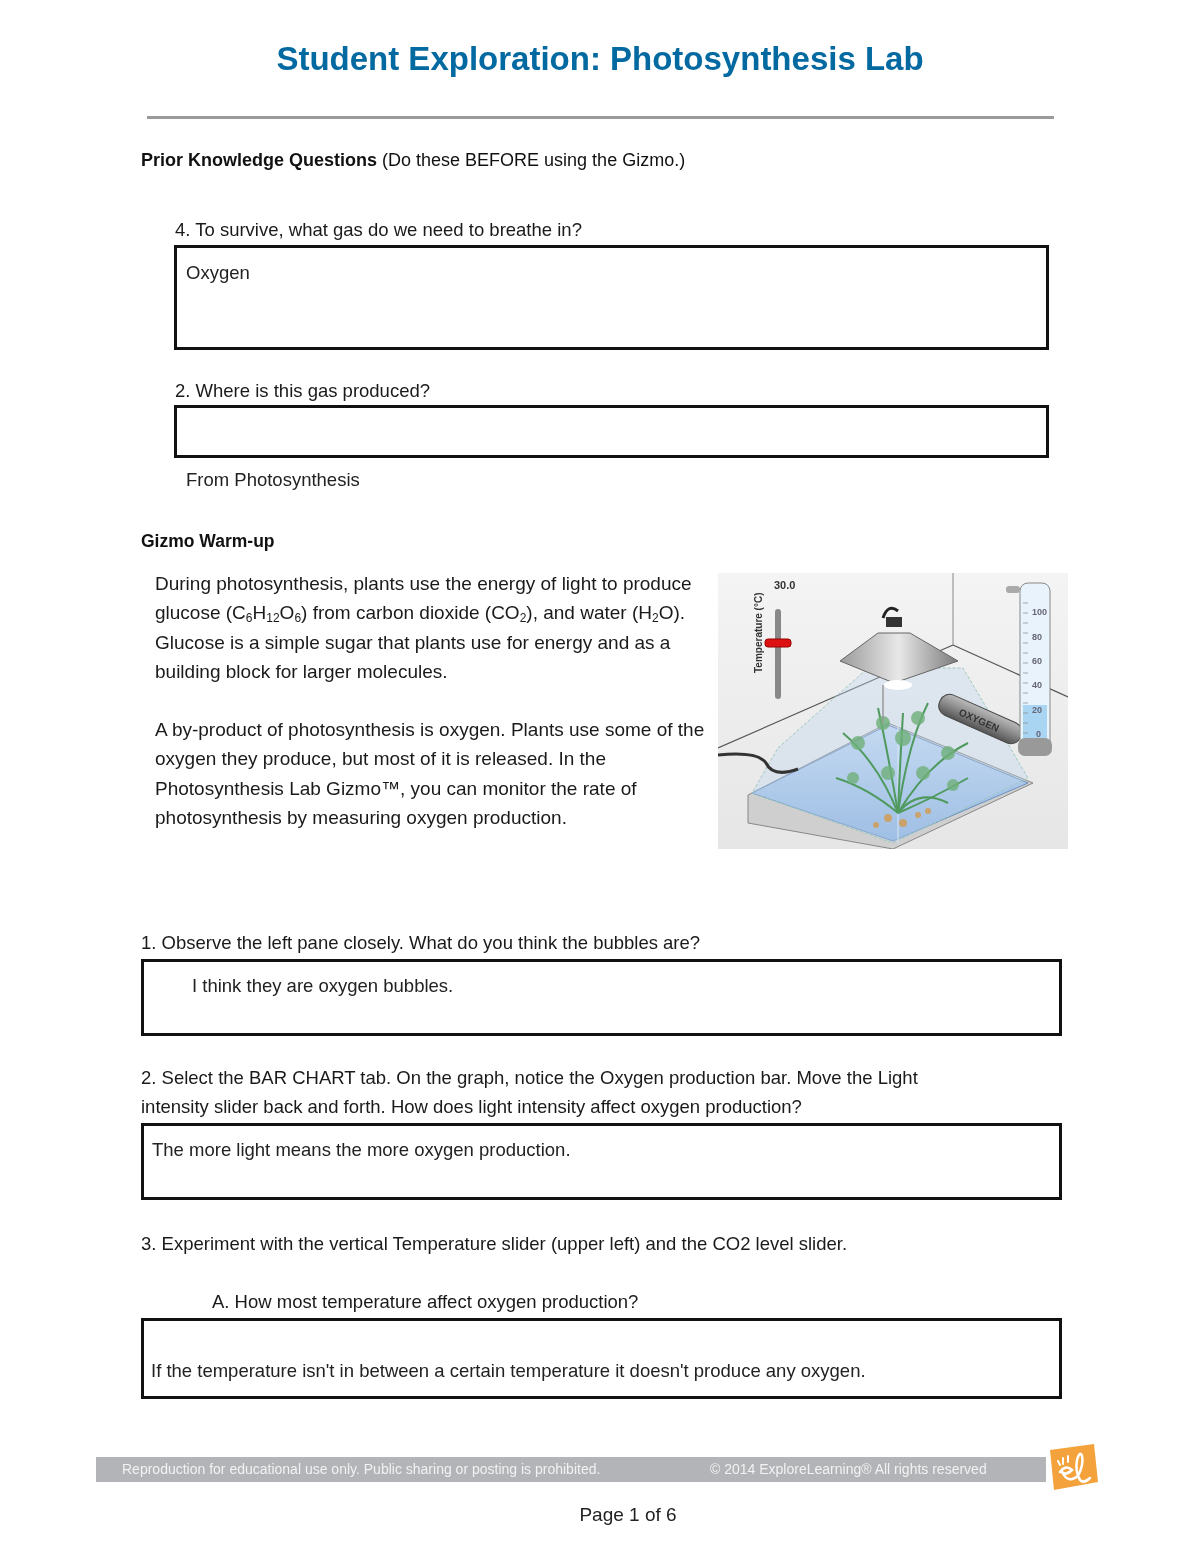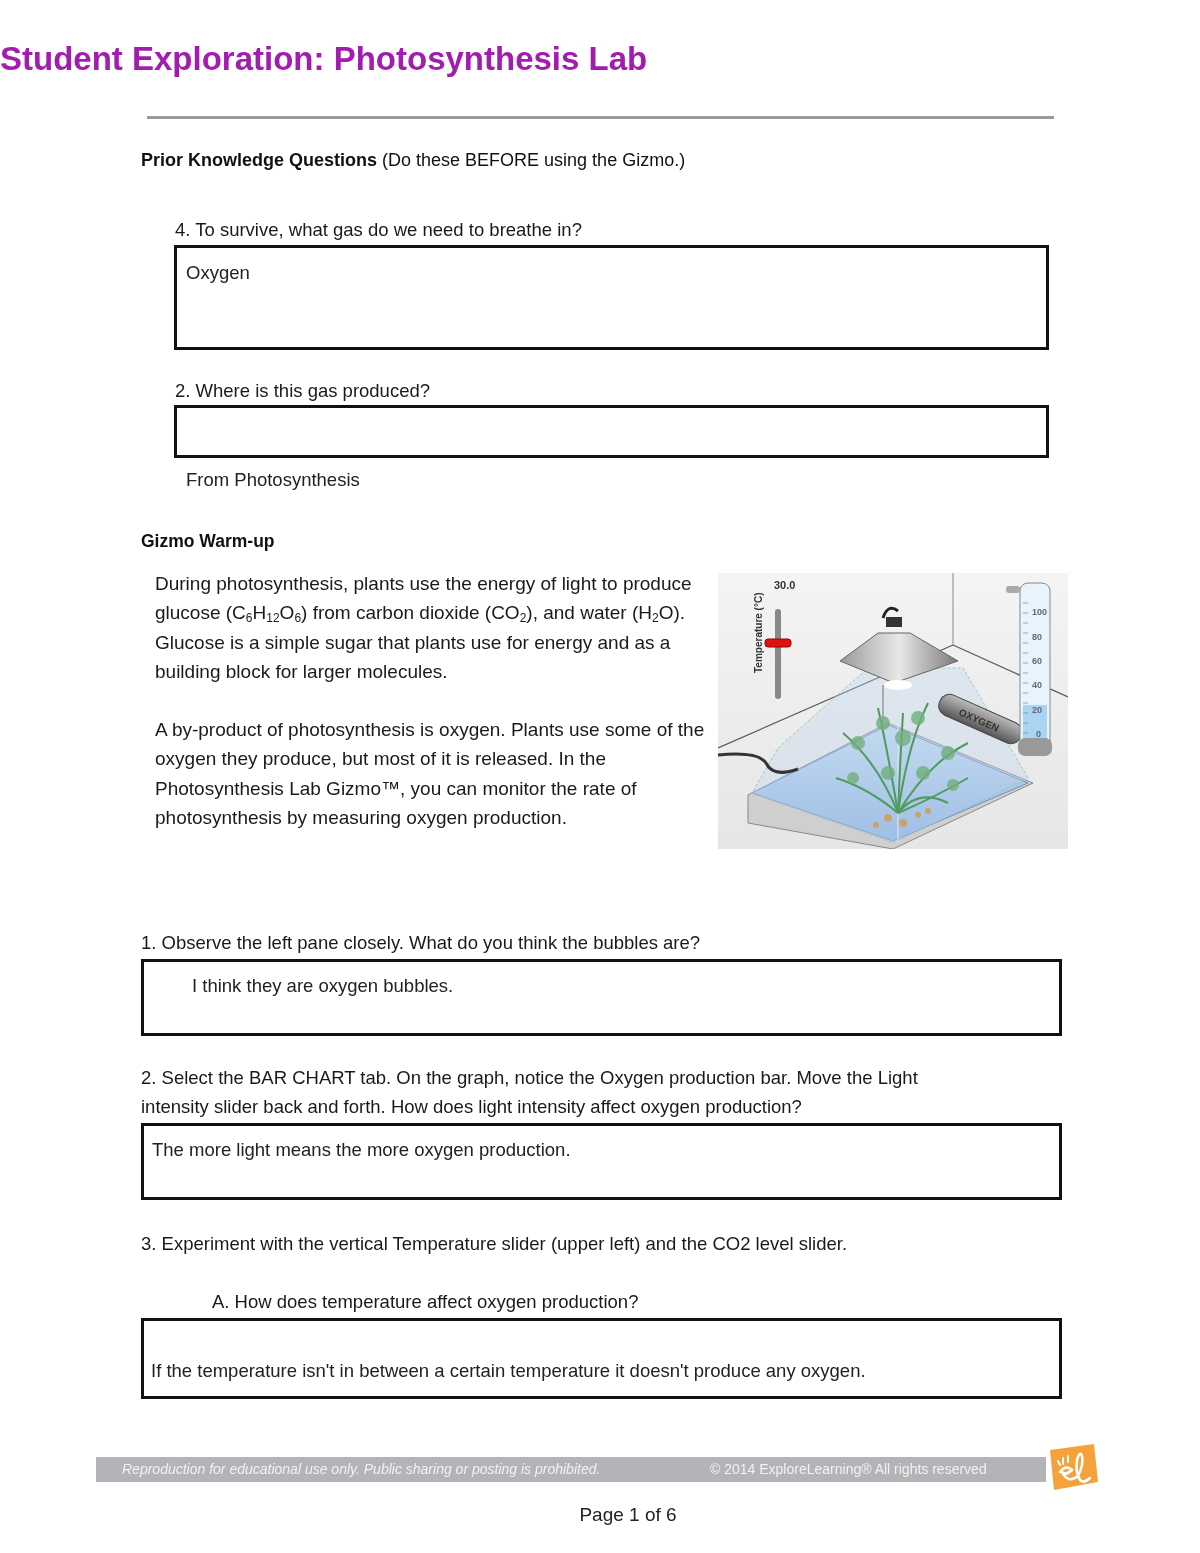--- a/index.html
+++ b/index.html
@@ -2,22 +2,22 @@
 <html><head>
   <meta charset="utf-8">
   <style>
     html, body { margin: 0; padding: 0; background: #ffffff; }
     body {
       width: 1200px; height: 1553px; position: relative; overflow: hidden;
       font-family: "Liberation Sans", sans-serif; color: #111;
     }
     .abs { position: absolute; }
     .title {
-      left: 0; width: 1200px; top: 40px; 
-      font-size: 33px; font-weight: bold; letter-spacing: 0px; color: #a21caf;
+      left: 0; width: 1200px; top: 40px; text-align: center;
+      font-size: 33px; font-weight: bold; letter-spacing: 0px; color: #0369a1;
     }
     .rule {
       left: 147px; width: 907px; top: 116px; height: 3px; background: #9a9a9a;
     }
     .section-head {
       font-size: 18px; color: #111;
     }
     .section-head b { font-weight: bold; }
     .q {
       font-size: 18.5px; color: #1a1a1a; white-space: nowrap;
@@ -34,21 +34,21 @@
     .intro p { margin: 4px; }
     .intro p + p { margin-top: 29px; }
     .intro sub { font-size: 12px; vertical-align: -3px; line-height: 0; }
     .figure {
       left: 718px; top: 573px; width: 350px; height: 276px; overflow: hidden;
     }
     .footer-bar {
       left: 96px; top: 1457px; width: 950px; height: 25px; background: #b3b4b8;
     }
     .footer-bar span {
-      position: absolute; top: 4px; font-size: 14px; font-style: italic; color: #f2f2f2; white-space: nowrap;
+      position: absolute; top: 4px; font-size: 14px; color: #f2f2f2; white-space: nowrap;
     }
     .logo {
       left: 1044px; top: 1442px; width: 56px; height: 50px;
     }
     .page-num {
       left: 0; width: 1200px; top: 1504px; text-align: center; font-size: 19px; color: #222; padding-left: 28px;
     }
   </style>
 </head>
 <body>
@@ -194,21 +194,21 @@
   <span class="answer-text" style="left:7px; top:13px;margin-left:41px;">I think they are oxygen bubbles.</span>
 </div>
 
 <div class="abs q" style="left:141px; top:1067px;">2. Select the BAR CHART tab. On the graph, notice the Oxygen production bar. Move the Light</div>
 <div class="abs q" style="left:141px; top:1096px;">intensity slider back and forth. How does light intensity affect oxygen production?</div>
 <div class="abs answer-box" style="left:141px; top:1123px; width:921px; height:77px;">
   <span class="answer-text" style="left:8px; top:13px;">The more light means the more oxygen production.</span>
 </div>
 
 <div class="abs q" style="left:141px; top:1233px;">3. Experiment with the vertical Temperature slider (upper left) and the CO2 level slider.</div>
-<div class="abs q" style="left:212px; top:1291px;">A. How does temperature affect oxygen production?</div>
+<div class="abs q" style="left:212px; top:1291px;">A. How most temperature affect oxygen production?</div>
 <div class="abs answer-box" style="left:141px; top:1318px; width:921px; height:81px;">
   <span class="answer-text" style="left:7px; top:39px;">If the temperature isn't in between a certain temperature it doesn't produce any oxygen.</span>
 </div>
 
 <div class="abs footer-bar">
   <span style="left:26px;">Reproduction for educational use only. Public sharing or posting is prohibited.</span>
   <span style="left:614px; font-style:normal;">© 2014 ExploreLearning®  All rights reserved</span>
 </div>
 <div class="abs logo">
   <svg width="56" height="50" viewBox="0 0 56 50">

